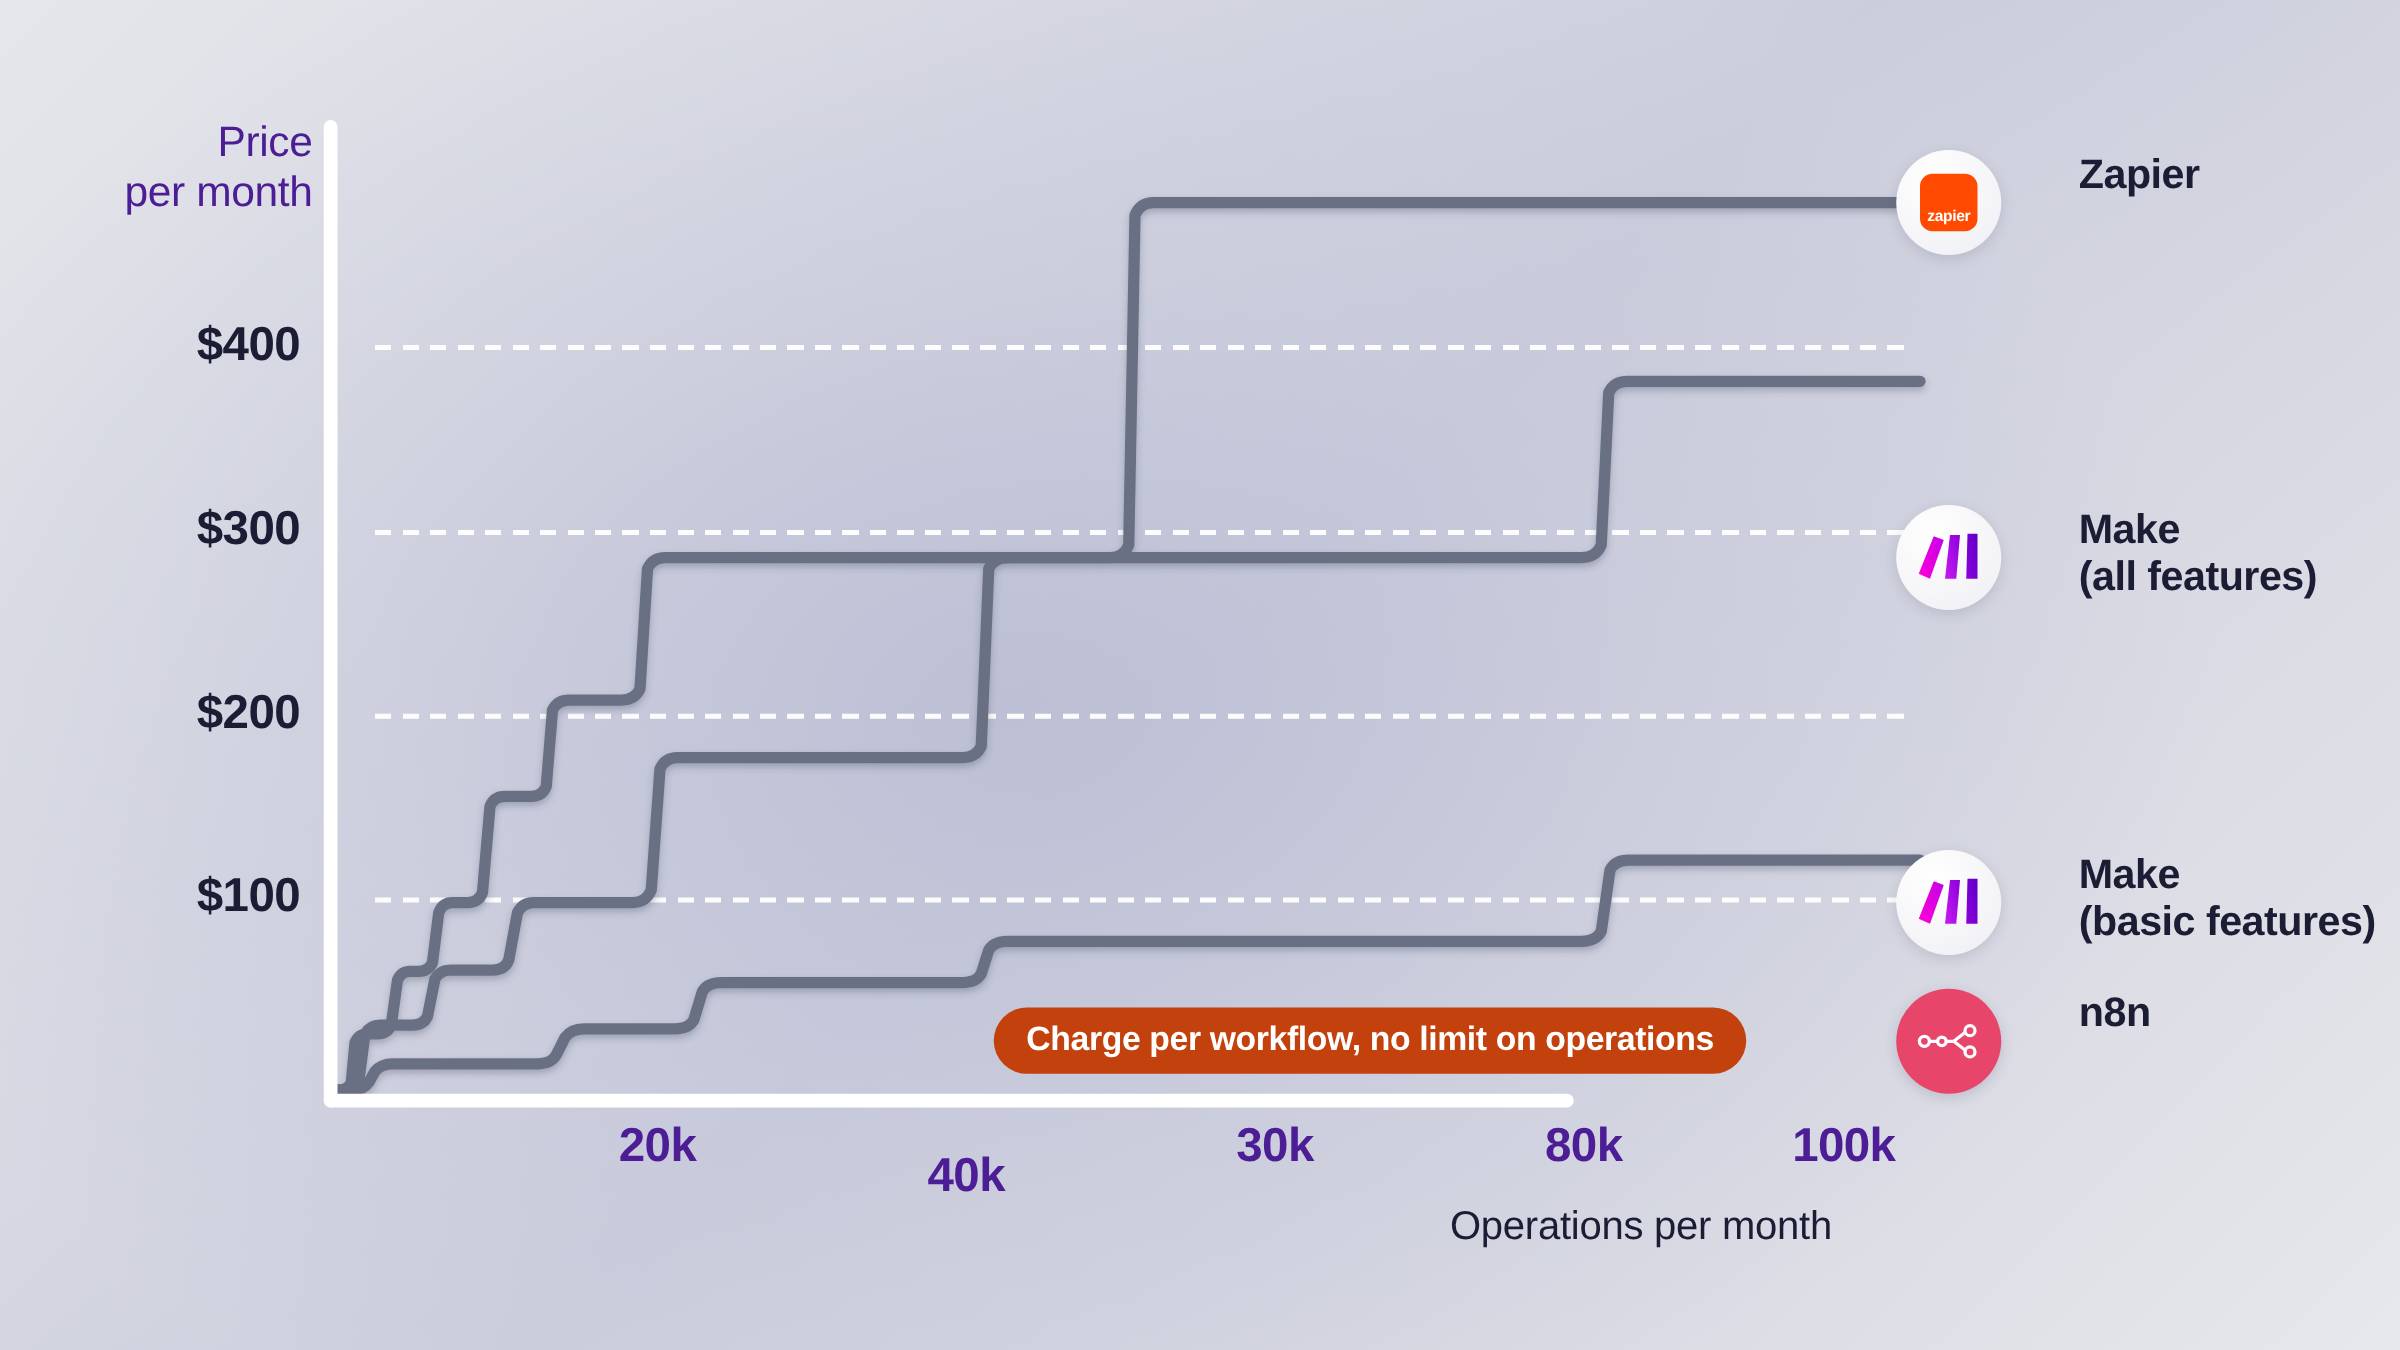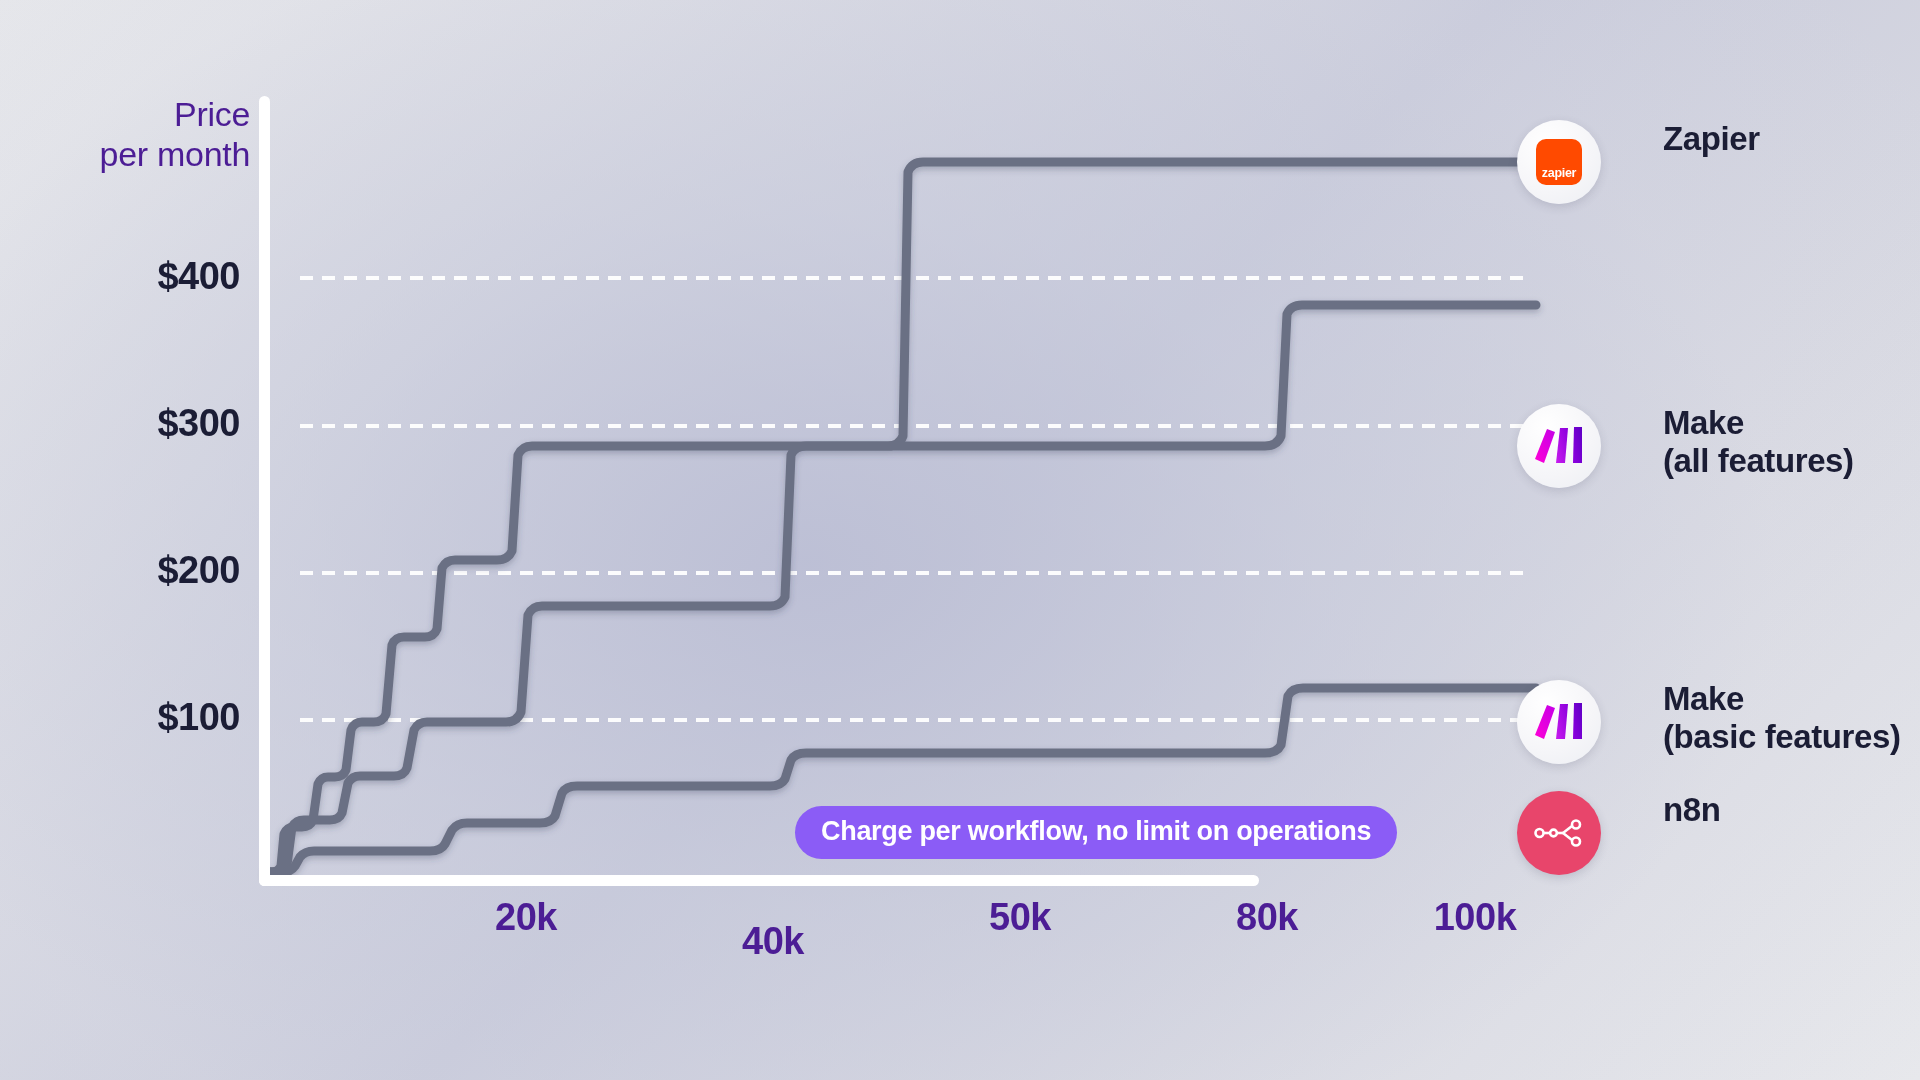--- a/index.html
+++ b/index.html
@@ -51,21 +51,21 @@
     font-size:32px; font-weight:400; color:#1b1d35; letter-spacing:-0.2px;
     white-space:nowrap;
   }
 
   
   #plot-svg { position:absolute; left:0; top:0; width:1920px; height:1080px; }
 
   
   #n8n-badge {
     position:absolute; left:795px; top:806px;
-    background:#8b5cf6; color:#fff;
+    background:#c2410c; color:#fff;
     font-size:27px; font-weight:700; letter-spacing:-0.3px;
     padding:12px 26px 14px 26px; border-radius:30px;
     white-space:nowrap; line-height:1;
   }
 
   
   .legend-item { position:absolute; display:flex; align-items:flex-start;gap:40px; }
   .legend-marker {
     width:84px; height:84px; border-radius:50%;
     display:flex; align-items:center; justify-content:center;
@@ -174,24 +174,25 @@
     <div>per month</div>
   </div>
 
   <div class="y-tick" style="top:255px;margin-left:28px;">$400</div>
   <div class="y-tick" style="top:402px;">$300</div>
   <div class="y-tick" style="top:549px;">$200</div>
   <div class="y-tick" style="top:696px;">$100</div>
 
   <div class="x-tick" style="left:526px;">20k</div>
   <div class="x-tick" style="left:773px;margin-top:24px;">40k</div>
-  <div class="x-tick" style="left:1020px;">50k</div>
+  <div class="x-tick" style="left:1020px;">30k</div>
   <div class="x-tick" style="left:1267px;">80k</div>
   <div class="x-tick" style="left:1475px;">100k</div>
 
+  <div id="x-axis-title">Operations per month</div>
 
   <div id="n8n-badge">Charge per workflow, no limit on operations</div>
 
   <div class="legend-item" style="left:1517px; top:120px;">
     <div class="legend-marker light">
       <div id="zapier-sq">
         <span>zapier</span>
       </div>
     </div>
     <div class="legend-label">

